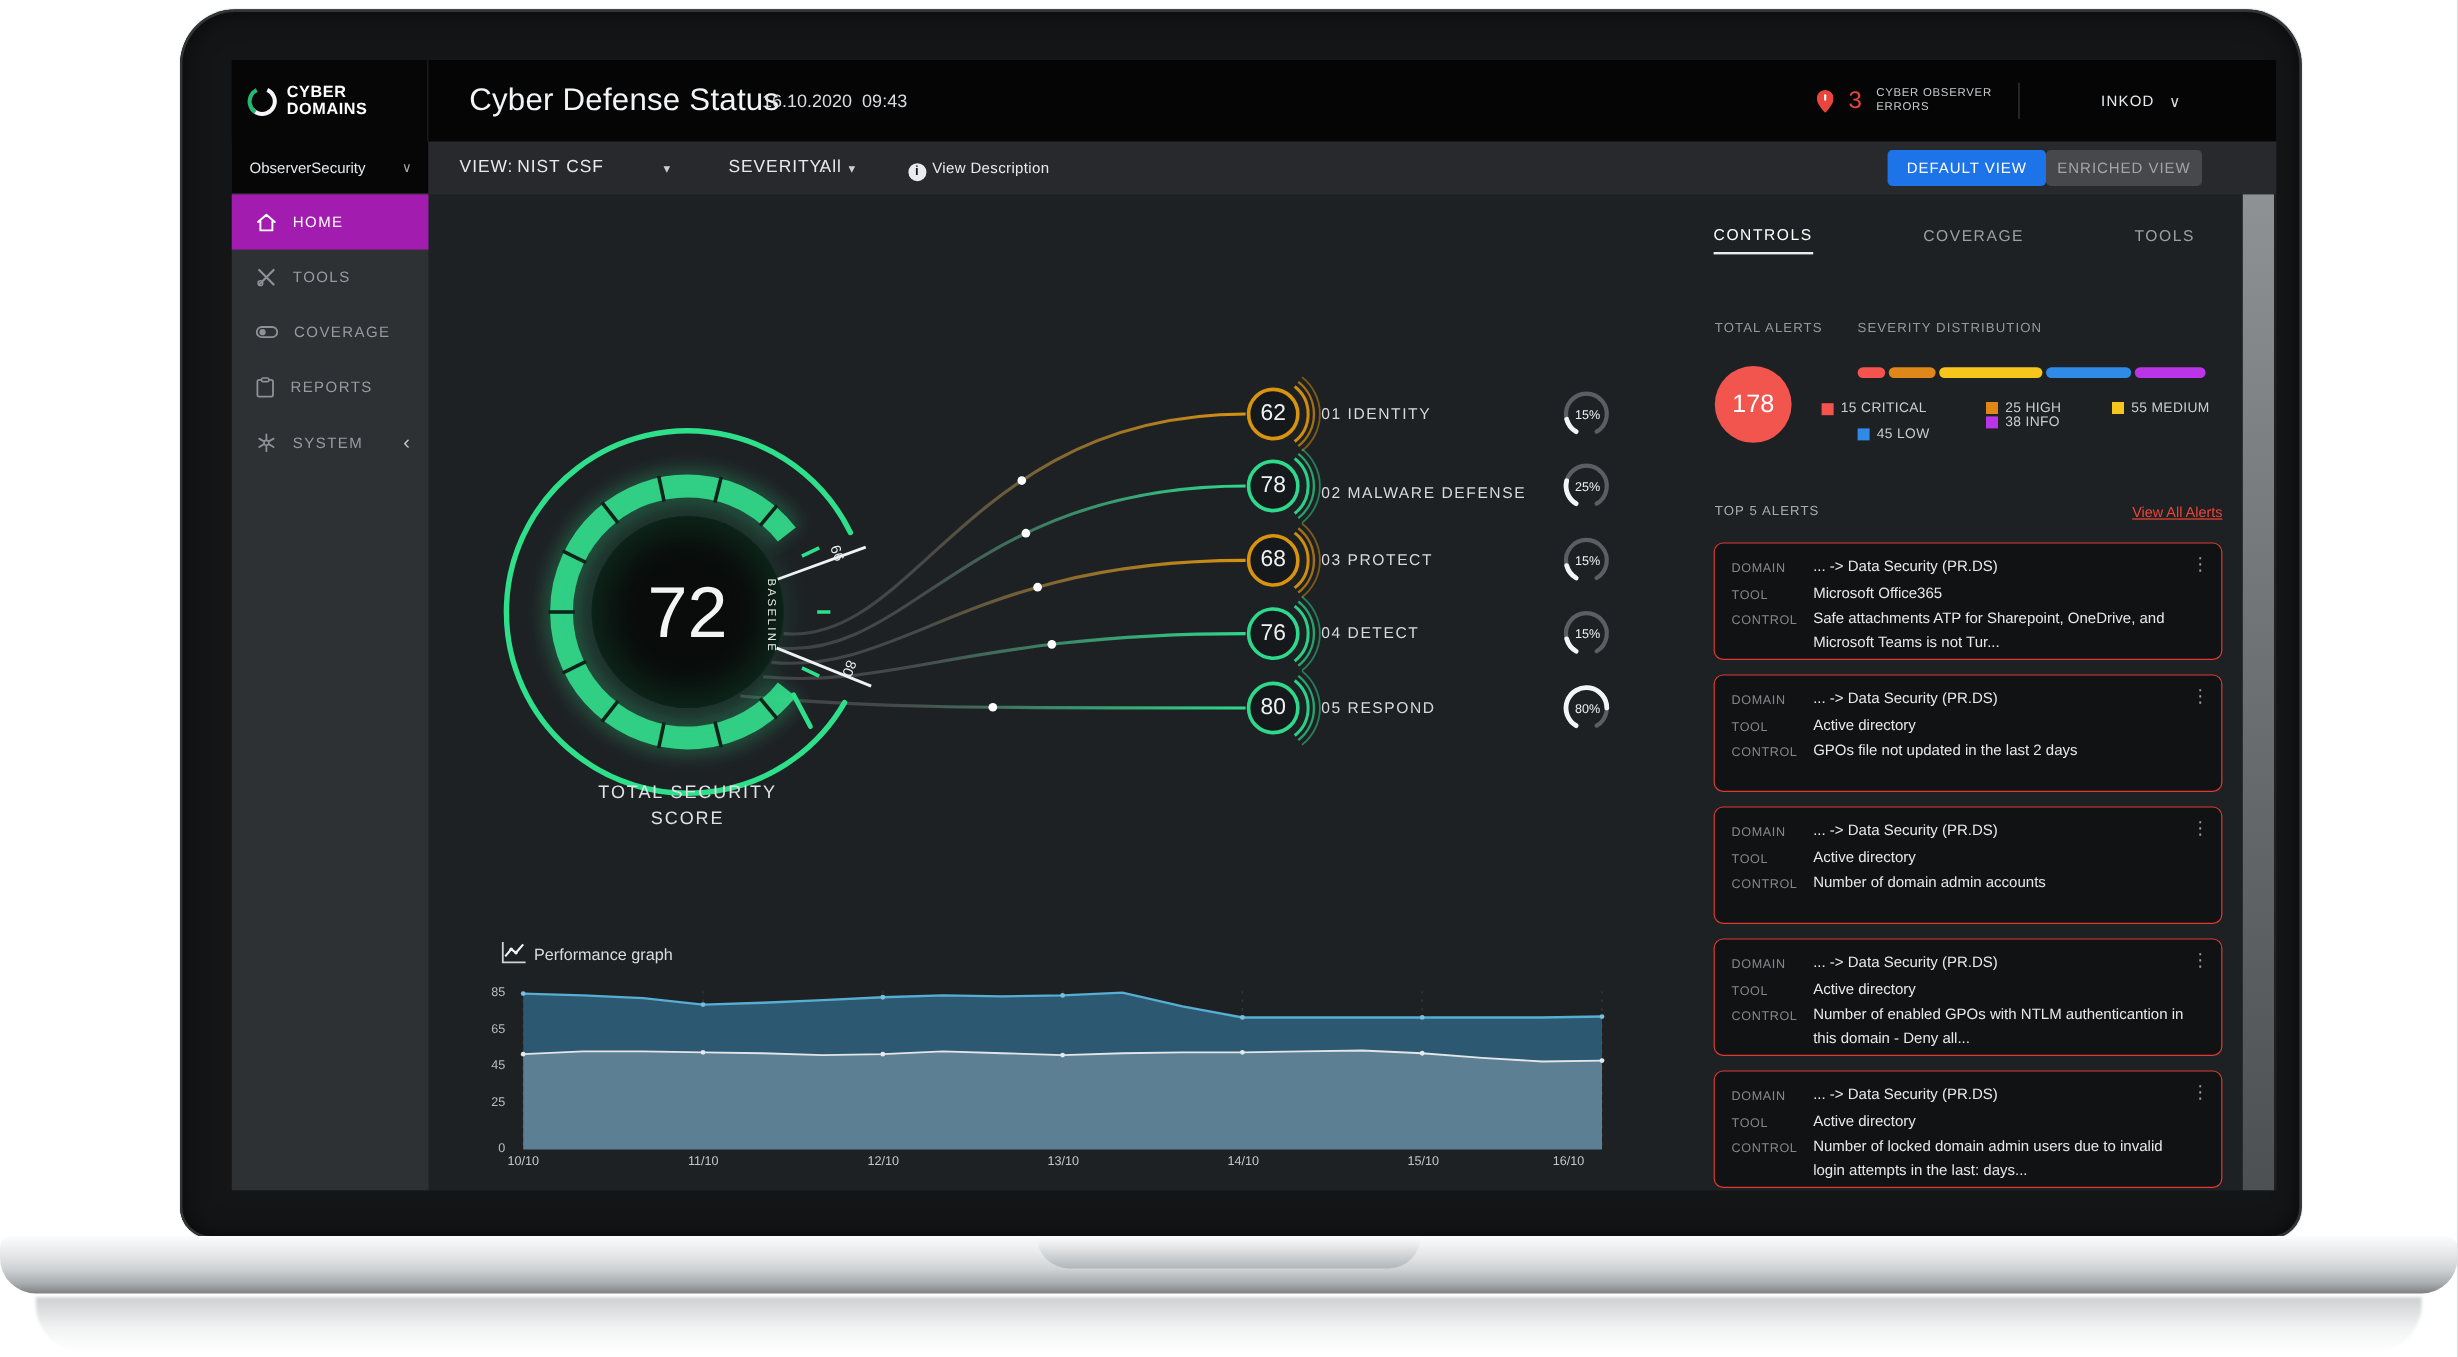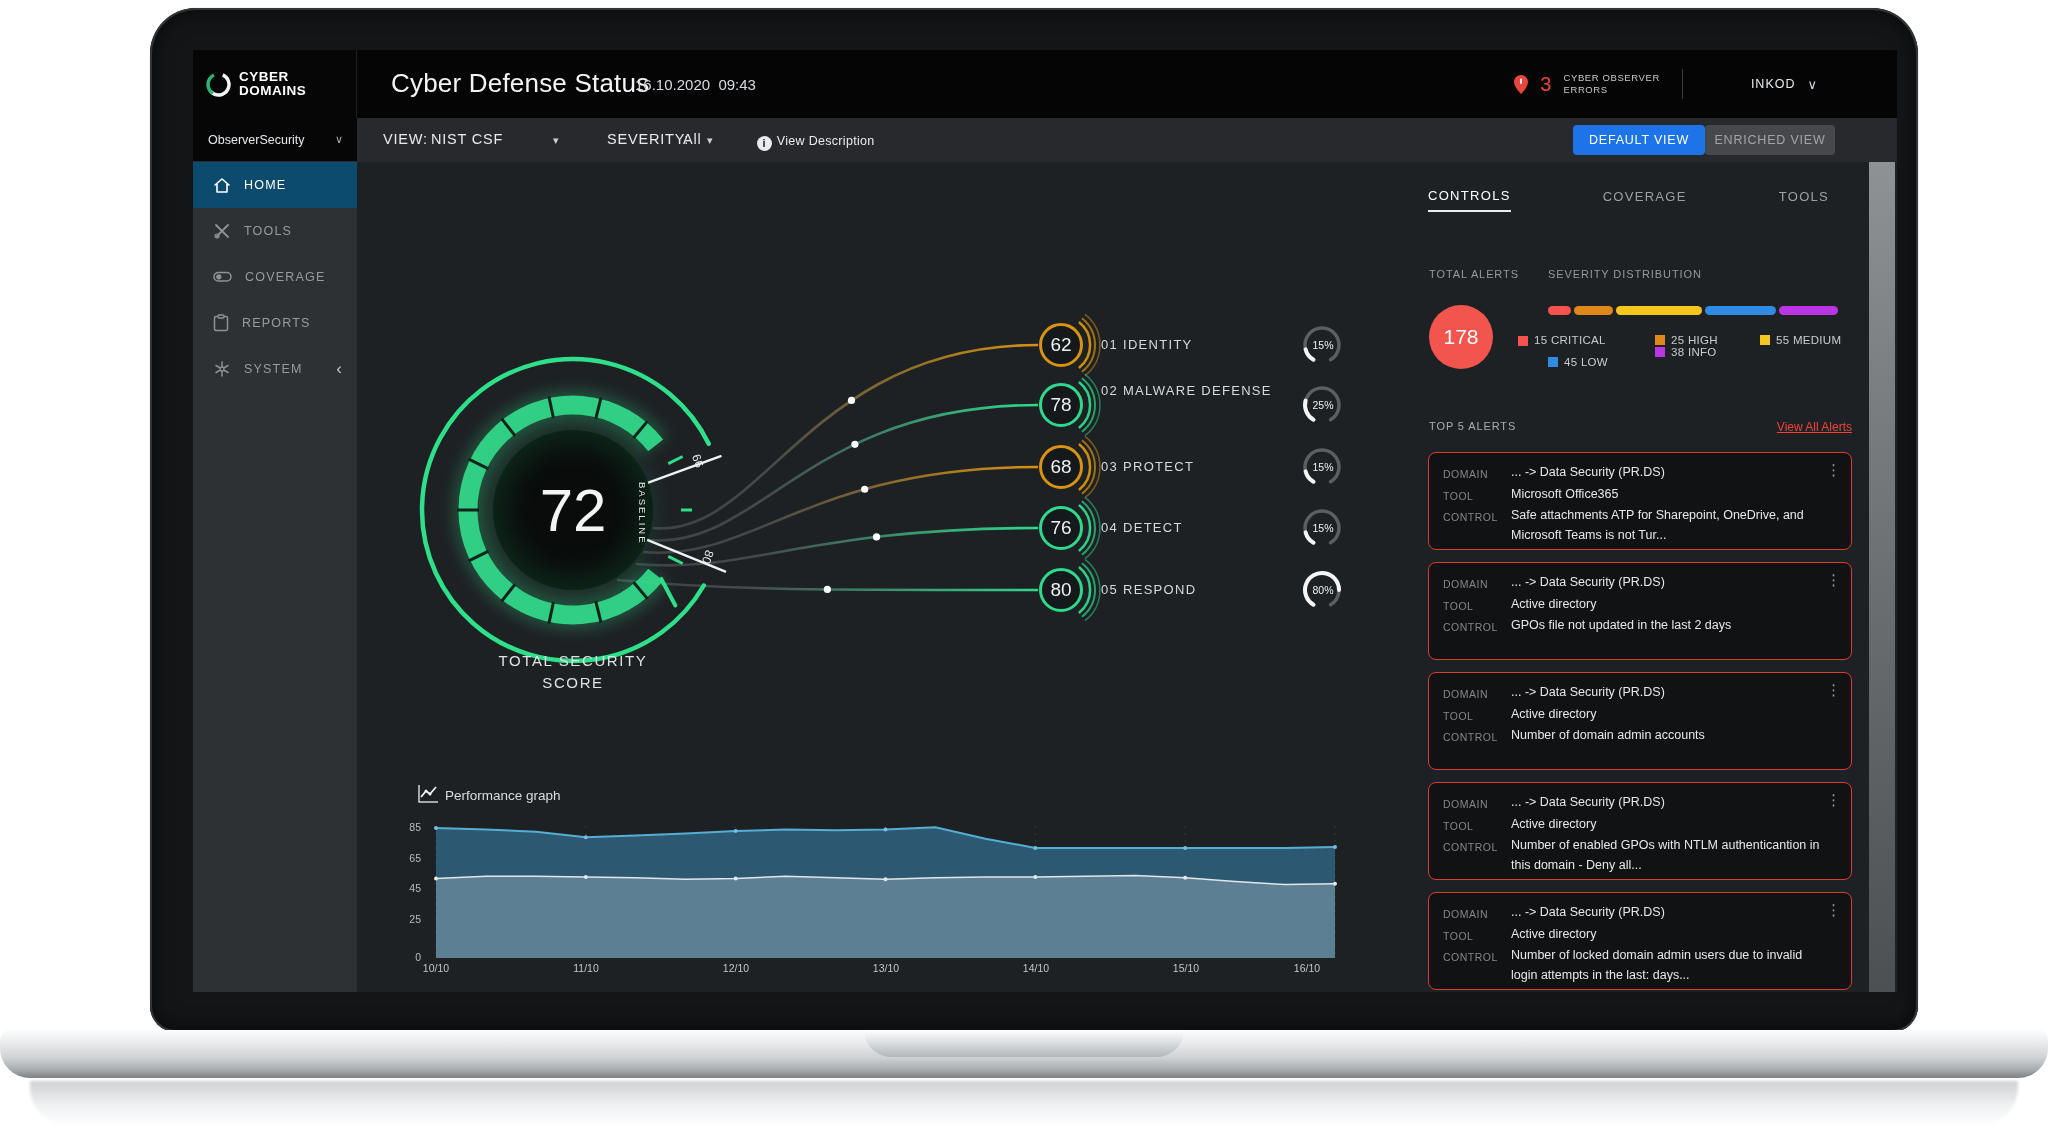--- a/index.html
+++ b/index.html
@@ -43,21 +43,21 @@
        display:flex;align-items:center;justify-content:center;box-sizing:border-box;}
   .btn-blue{background:#1d74e8;color:#fff;}
   .btn-gray{background:#46484b;color:#a2a5a8;}
   
   .side-org{position:absolute;left:0;top:68px;width:164px;height:44px;background:#060607;border-bottom:1px solid #2c2f32;
             display:flex;align-items:center;justify-content:space-between;padding:0 14px 0 15px;box-sizing:border-box;}
   .side-org span{color:#e6e8ea;font-size:12.5px;}
   .sidebar{position:absolute;left:0;top:112px;width:164px;height:830px;background:#2d3134;}
   .side-item{height:46px;display:flex;align-items:center;padding-left:20px;gap:13px;color:#979ba0;
              font-size:12.5px;letter-spacing:1.2px;position:relative;}
-  .side-item.active{background:#0c4a6e;color:#fff;}
+  .side-item.active{background:#a21caf;color:#fff;}
   .side-item svg{flex:0 0 auto;}
   .side-back{position:absolute;right:14px;color:#c3c6c8;font-size:17px;line-height:10px;}
   
   .gauge-center{position:absolute;left:300px;top:380px;width:160px;height:160px;border-radius:50%;
                 background:#0a0c0c;box-shadow:0 0 34px 6px rgba(36,210,130,.18) inset, 0 0 26px rgba(36,210,130,.15);
                 display:flex;align-items:center;justify-content:center;}
   .gauge-score{color:#f3f5f5;font-size:60px;font-weight:400;}
   .gauge-cap{position:absolute;left:230px;top:600px;width:300px;text-align:center;color:#dfe2e4;
              font-size:15px;letter-spacing:1.6px;line-height:22px;}
   .glabel{position:absolute;color:#e6e9e8;font-size:12px;}
@@ -294,21 +294,21 @@
         <span>68</span>
       </div>
     <div class="node-circle" style="top: 456px; border-color: rgb(46, 217, 140);">
         <span>76</span>
       </div>
     <div class="node-circle" style="top: 518px; border-color: rgb(46, 217, 140);">
         <span>80</span>
       </div>
 
     <span class="cat-label" style="top:287px;">01 IDENTITY</span>
-    <span class="cat-label" style="top:333px;text-align:right;">02 MALWARE DEFENSE</span>
+    <span class="cat-label" style="top:353px;text-align:right;">02 MALWARE DEFENSE</span>
     <span class="cat-label" style="top:409px;">03 PROTECT</span>
     <span class="cat-label" style="top:470px;">04 DETECT</span>
     <span class="cat-label" style="top:532px;">05 RESPOND</span>
 
     <svg class="mini" style="left:1105px;top:271px;" viewBox="0 0 48 48">
         <path d="M15.5 38.7 A17 17 0 1 1 32.5 38.7" stroke="#5b5f63" stroke-width="3.5" fill="none" stroke-linecap="round"></path>
         <path d="M15.5 38.7 A17 17 0 0 1 7.6 28.4" stroke="#f3f5f6" stroke-width="4" fill="none" stroke-linecap="round"></path>
         <text x="25" y="28" text-anchor="middle" fill="#edeff1" font-size="10.5" font-family="Liberation Sans, sans-serif">15%</text>
       </svg>
     <svg class="mini" style="left:1105px;top:331px;" viewBox="0 0 48 48">

